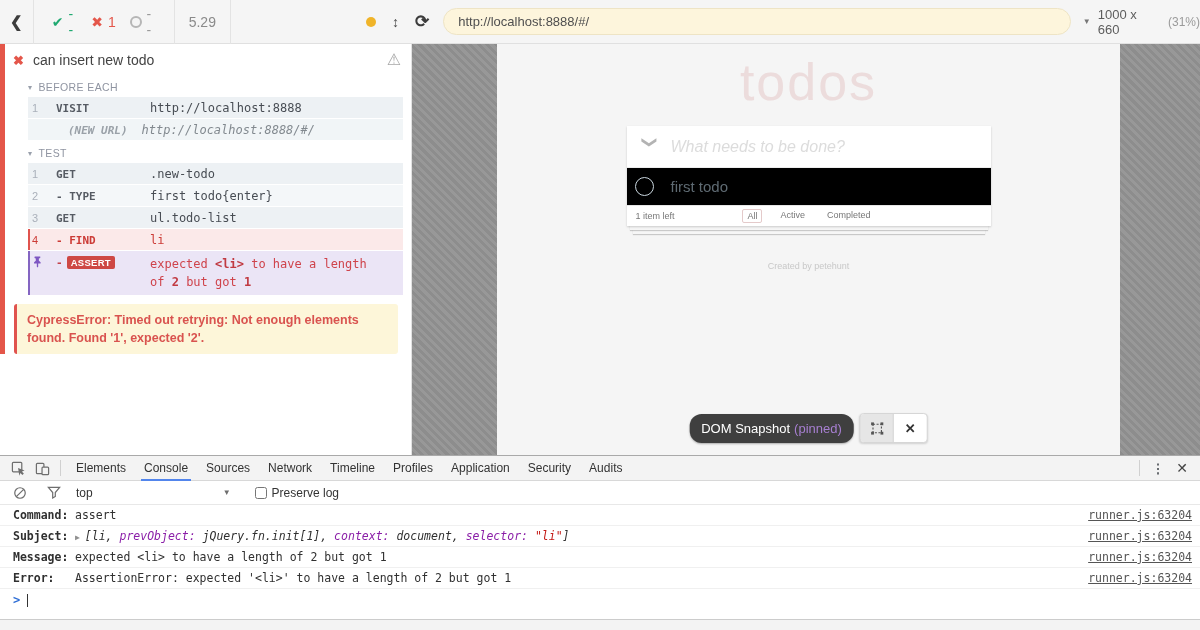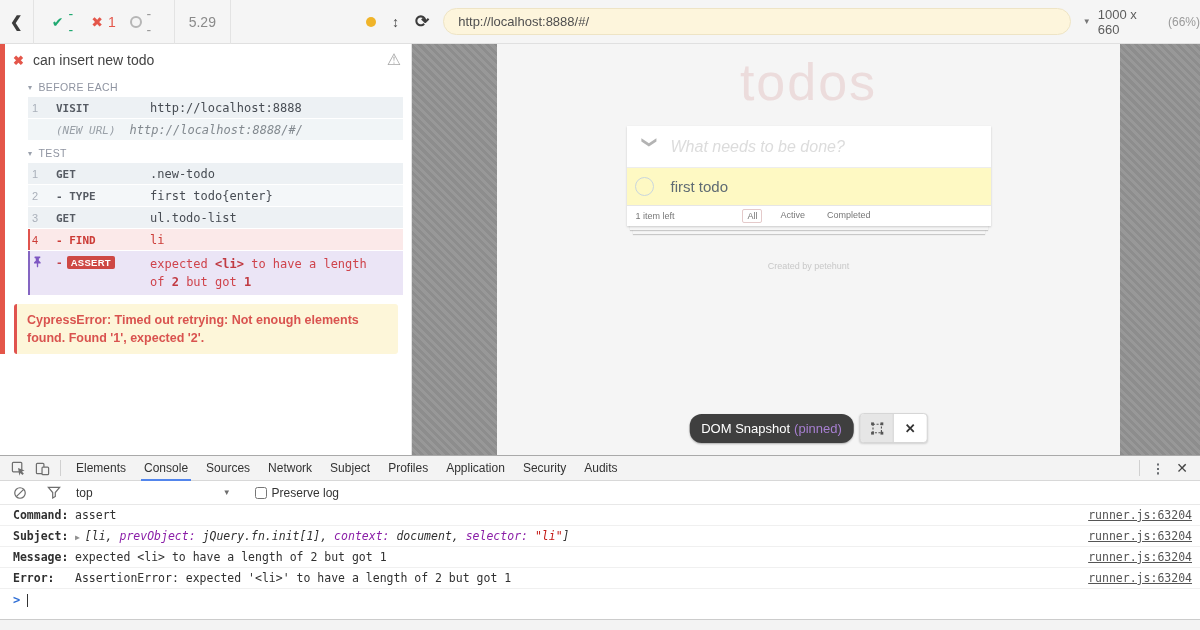--- a/index.html
+++ b/index.html
@@ -48,21 +48,21 @@
     letter-spacing:.4px; margin:7px 0 4px 0; cursor:pointer; }
   .sec-caret { font-size:8px; color:#9aa0ac; }
   .cmd { display:flex; align-items:flex-start; padding:3.5px 4px; font-size:12px; cursor:pointer; }
   .cmd + .cmd { margin-top:1px; }
   .cmd .num { width:24px; color:#aab0ba; font-size:11px; padding-top:1px; }
   .cmd .method { width:94px; font-weight:bold; font-size:11px; color:#565b63; padding-top:1px;
     font-family:"DejaVu Sans Mono", monospace; }
   .cmd .msg { flex:1; color:#484d54; font-family:"DejaVu Sans Mono", monospace; font-size:12px; }
   .bg-a { background:#edf1f4; } .bg-b { background:#f4f7f9; }
   .cmd.newurl { background:#f1f5f7; }
-  .cmd.newurl .method { font-weight:normal; font-style:italic; color:#9aa1a8; width:auto; margin-right:14px; }
+  .cmd.newurl .method { font-weight:bold; font-style:italic; color:#9aa1a8; width:auto; margin-right:14px;margin-left:12px; }
   .cmd.newurl .msg { font-style:italic; color:#82898f; }
   .cmd.failed { background:#fbe9e9; border-left:2px solid #e0534e; padding-left:2px; }
   .cmd.failed .num, .cmd.failed .method, .cmd.failed .msg { color:#cc3b36; }
   .cmd.assert { background:#ebe5f6; border-left:2px solid #8465c2; padding-left:2px; }
   .pin-svg { width:11px; height:12px; fill:#7e57c2; }
   .assert-method { width:94px; display:flex; align-items:flex-start; gap:4px; padding-top:1px; }
   .assert-dash { color:#c3434b; font-weight:bold; font-size:11px; font-family:"DejaVu Sans Mono", monospace; }
   .badge { background:#ce4844; color:#fff; font-size:9.5px; font-weight:bold; padding:1px 4px;
     border-radius:2px; letter-spacing:.3px; }
   .assert-msg { flex:1; max-width:236px; color:#cf434b; font-family:"DejaVu Sans Mono", monospace;
@@ -73,21 +73,21 @@
 
   
   .todos-h1 { text-align:center; font-size:52px; font-weight:100; color:#ecdcdc;
     letter-spacing:2px; margin-top:8px; }
   .todo-card { width:364px; margin:14px auto 0 auto; background:#fff; position:relative;
     box-shadow:0 1px 2px rgba(0,0,0,.18), 0 7px 0 -3px #f6f6f6, 0 8px 1px -3px rgba(0,0,0,.18),
       0 14px 0 -6px #f6f6f6, 0 15px 1px -6px rgba(0,0,0,.18); }
   .new-todo-row { display:flex; align-items:center; height:41px; padding-left:12px; cursor:text; }
   .toggle-all { color:#b3b3b3; font-size:15px; transform:rotate(90deg); width:22px; cursor:pointer; }
   .placeholder { font-style:italic; color:#dcdcdc; font-size:16px; margin-left:10px; }
-  .todo-item { display:flex; align-items:center; height:38px; background:#fef9c3;
+  .todo-item { display:flex; align-items:center; height:38px; background:#000000;
     border-top:1px solid #ededed; cursor:pointer; }
   .todo-check { width:19px; height:19px; border:1px solid #c9d6de; border-radius:50%;
     margin-left:8px; cursor:pointer; }
   .todo-text { margin-left:17px; font-size:15px; color:#5f6b73; }
   .todo-footer { display:flex; align-items:center; height:21px; border-top:1px solid #e6e6e6;
     font-size:9px; color:#777; padding:0 9px; position:relative; }
   .items-left { flex:0 0 auto; }
   .filters { position:absolute; left:0; right:0; display:flex; justify-content:center; gap:14px; }
   .filters .f { cursor:pointer; padding:1px 4px; }
   .filters .f.sel { border:1px solid #e4caca; border-radius:2px; }
@@ -167,21 +167,21 @@
   <div class="tb-spacer"></div>
   <div class="tb-controls">
     <span class="dot"></span>
     <span class="updown">↕</span>
     <span class="refresh">⟳</span>
   </div>
   <div class="urlbar">http://localhost:8888/#/</div>
   <div class="tb-right">
     <span class="tb-caret">▼</span>
     <span>1000 x 660</span>
-    <span class="tb-pct">(66%)</span>
+    <span class="tb-pct">(31%)</span>
   </div>
 </div>
 
 <div class="main">
 
   <div class="reporter">
     <div class="test-block">
       <div class="test-title">
         <span class="x">✖</span>
         <span class="name">can insert new todo</span>
@@ -308,21 +308,21 @@
       <svg width="15" height="15" viewBox="0 0 16 16">
           <rect x="1.5" y="2.5" width="8" height="11" rx="1" fill="none" stroke="#6e6e6e" stroke-width="1.3"></rect>
           <rect x="7.5" y="6.5" width="7" height="8" rx="1" fill="#f3f3f3" stroke="#6e6e6e" stroke-width="1.3"></rect>
         </svg>
     </div>
     <div class="dt-sep"></div>
     <div class="dt-tab">Elements</div>
     <div class="dt-tab active">Console</div>
     <div class="dt-tab">Sources</div>
     <div class="dt-tab">Network</div>
-    <div class="dt-tab">Subject</div>
+    <div class="dt-tab">Timeline</div>
     <div class="dt-tab">Profiles</div>
     <div class="dt-tab">Application</div>
     <div class="dt-tab">Security</div>
     <div class="dt-tab">Audits</div>
     <div class="dt-flex"></div>
     <div class="dt-sep"></div>
     <div class="dt-icon dt-kebab">⋮</div>
     <div class="dt-icon dt-close">✕</div>
   </div>
 

